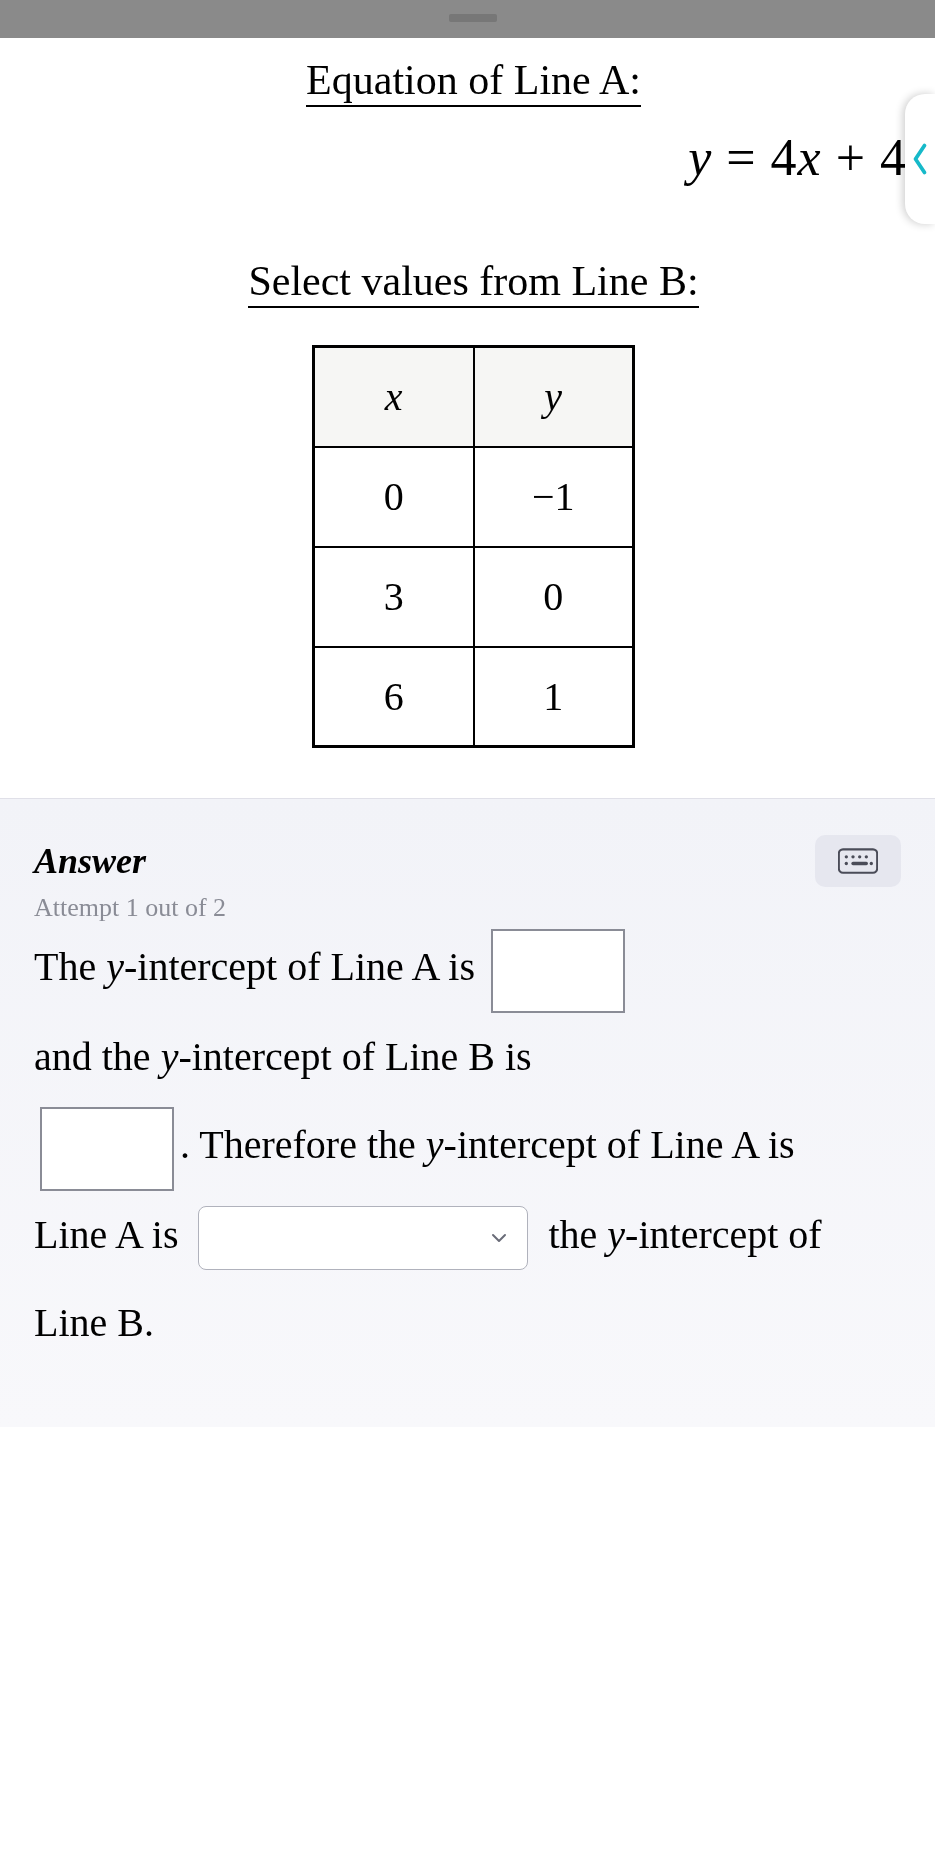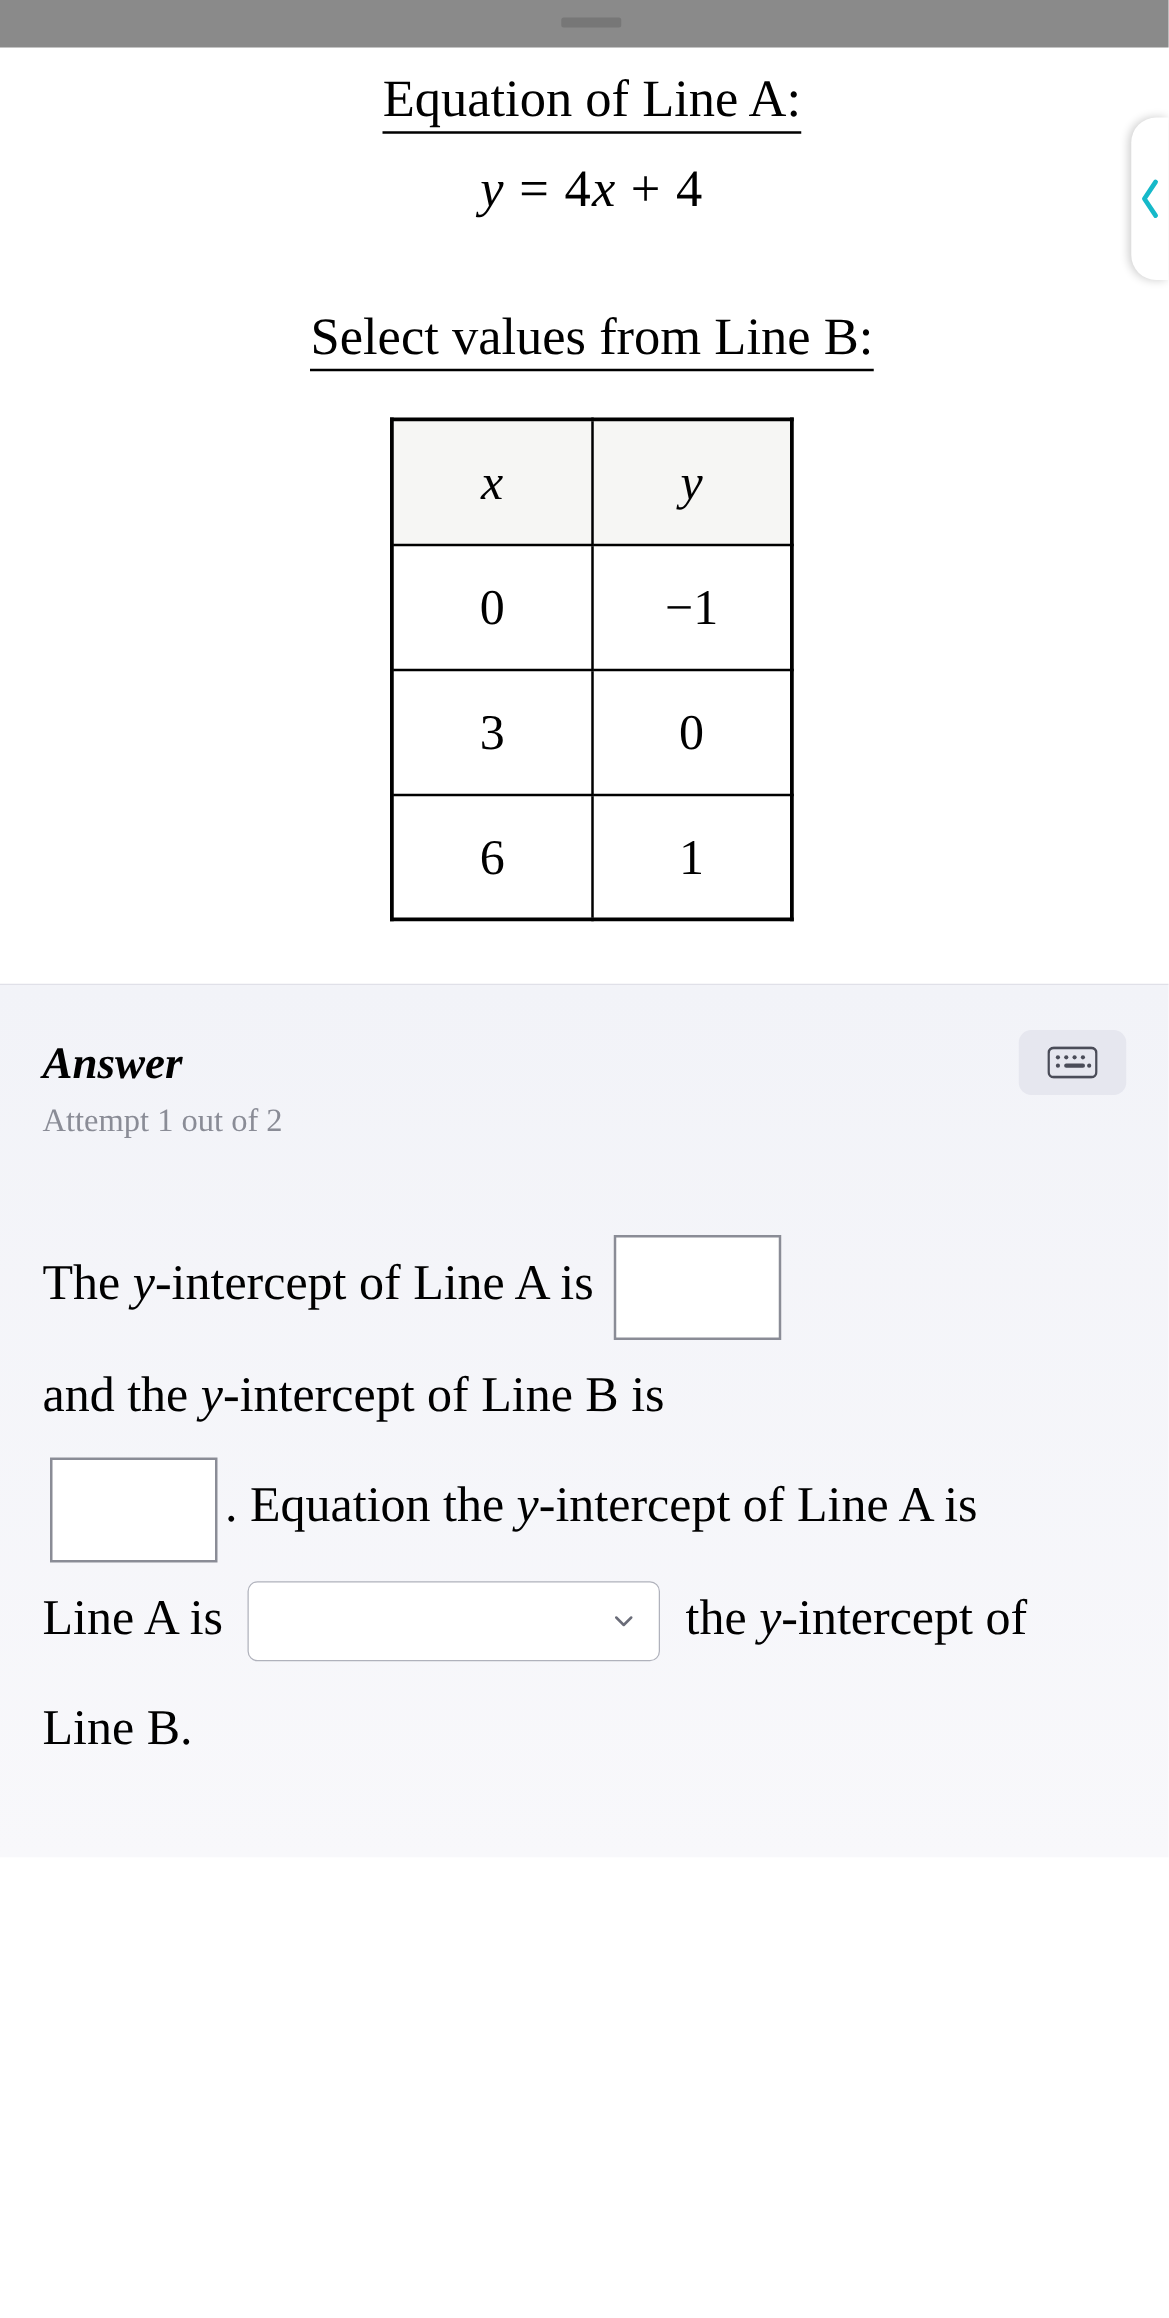--- a/index.html
+++ b/index.html
@@ -46,22 +46,22 @@
   .heading {
     text-align: center;
     font-size: 42px;
     margin-bottom: 24px;
   }
   .heading span {
     border-bottom: 2px solid #000;
     padding-bottom: 2px;
   }
   .equation {
-    text-align: center;
-    font-size: 42px;
+    text-align: right;
+    font-size: 52px;
     font-style: italic;
     margin-bottom: 70px;
     letter-spacing: 1px;
     margin-top: 16px;
   }
   .equation .op { font-style: normal; }
   .subheading {
     text-align: center;
     font-size: 42px;
     margin-bottom: 40px;
@@ -110,21 +110,20 @@
     display: flex;
     align-items: center;
     justify-content: center;
     cursor: pointer;
   }
   .kb-btn svg { width: 40px; height: 26px; }
   .attempt {
     font-size: 26px;
     color: #8a8c96;
     font-family: Georgia, serif;
-    margin-bottom: 70px;
   }
   .prose {
     font-size: 40px;
     line-height: 2.2;
   }
   .prose .it { font-style: italic; }
   .blank-input {
     display: inline-block;
     width: 134px;
     height: 84px;
@@ -217,21 +216,21 @@
     </div>
   </div>
   <div class="attempt">Attempt 1 out of 2</div>
 
   <div class="prose">
     <span>The </span><span class="it">y</span><span>-intercept of Line A is </span>
     <input class="blank-input" type="text" style="">
     <br>
     <span>and the </span><span class="it">y</span><span>-intercept of Line B is </span>
     <br>
-    <input class="blank-input" type="text" style=""><span>. Equation the </span><span class="it">y</span><span>-intercept of Line A is </span>
+    <input class="blank-input" type="text" style=""><span>. Therefore the </span><span class="it">y</span><span>-intercept of Line A is </span>
     <br>
     <span>Line A is </span>
     <span class="select-box">
       <svg viewBox="0 0 20 20">
         <path d="M4 7 L10 13 L16 7" stroke="#6a6c78" stroke-width="2" fill="none" stroke-linecap="round" stroke-linejoin="round"></path>
       </svg>
     </span>
     <span> the </span><span class="it">y</span><span>-intercept of Line B.</span>
   </div>
 </div>

